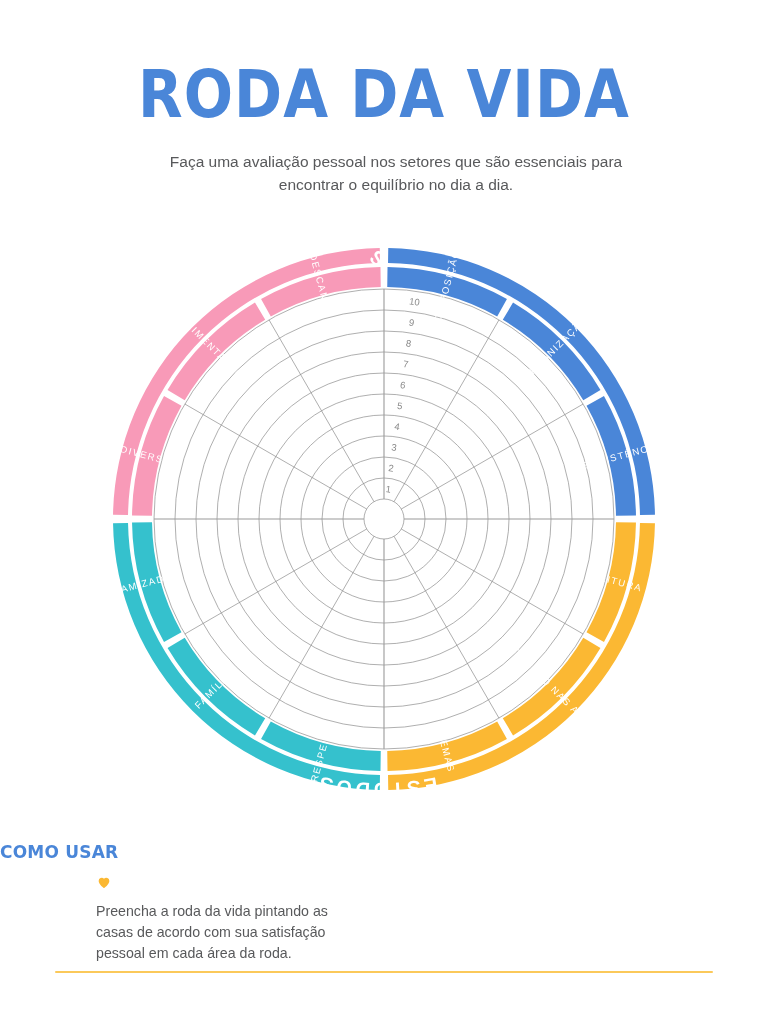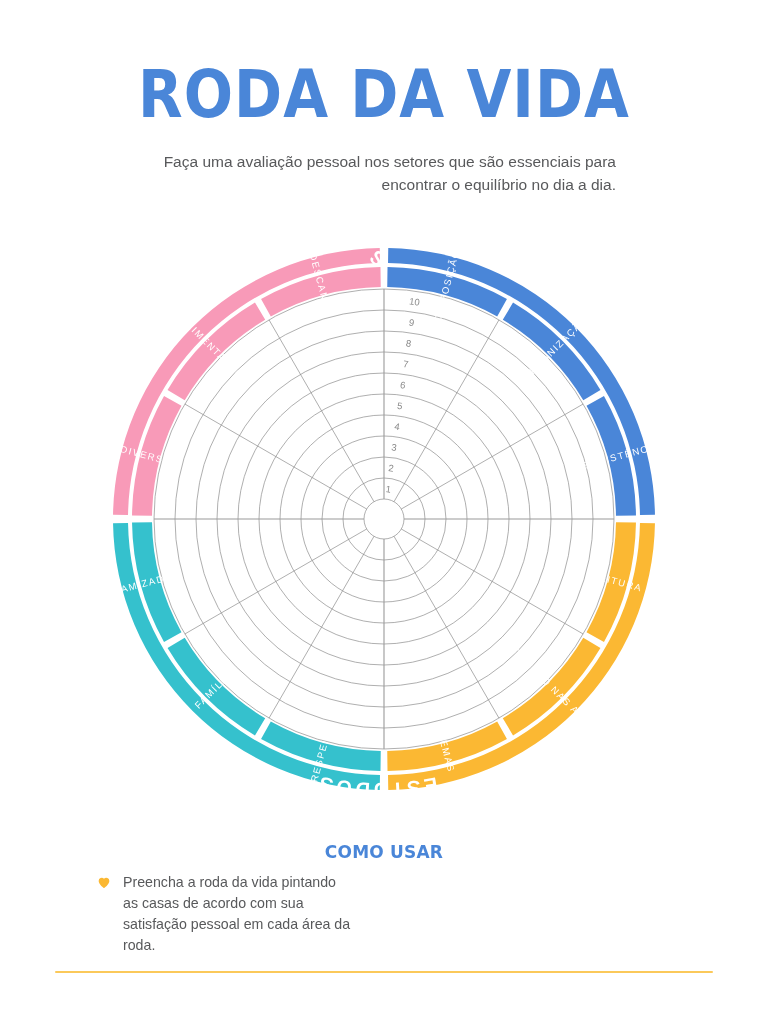--- a/index.html
+++ b/index.html
@@ -27,23 +27,23 @@
     font-size: 58px;
     font-weight: 900;
     letter-spacing: 1px;
     color: #4a86d8;
     line-height: 1;
     transform: scaleY(1.12);
   }
   #page-subtitle {
     position: absolute;
     top: 150px;
-    left: 116px;
+    left: 146px;
     width: 500px;
-    text-align: right;
+    text-align: center;
     font-size: 15.5px;
     line-height: 1.5;
     color: #58595b;
   }
 
   
   #wheel-wrap {
     position: absolute;
     left: 113px;
     top: 248px;
@@ -73,41 +73,41 @@
   }
   .grid-line { stroke: #8d8d8d; stroke-width: 0.7px; fill: none; }
   .axis-line  { stroke: #9a9a9a; stroke-width: 1.1px; fill: none; }
 
   
   #howto-title {
     position: absolute;
     top: 842px;
     left: 0;
     width: 768px;
-    text-align: center;
     font-family: "DejaVu Sans", sans-serif;
     font-size: 17px;
     font-weight: 900;
     letter-spacing: 0.2px;
     color: #4a86d8;
     transform: scaleY(1.05);
   }
   #howto-list {
     position: absolute;
     top: 872px;
     left: 96px;
     width: 580px;
     display: flex;
     gap: 46px;
   }
   .howto-item {
     display: flex;
     align-items: flex-start;
     gap: 11px;
     width: 258px;
+    flex-direction: column;
   }
   .heart-icon {
     flex: 0 0 auto;
     margin-top: 2px;
     width: 16px;
     height: 16px;
   }
   .howto-text {
     font-size: 14.2px;
     line-height: 1.47;

